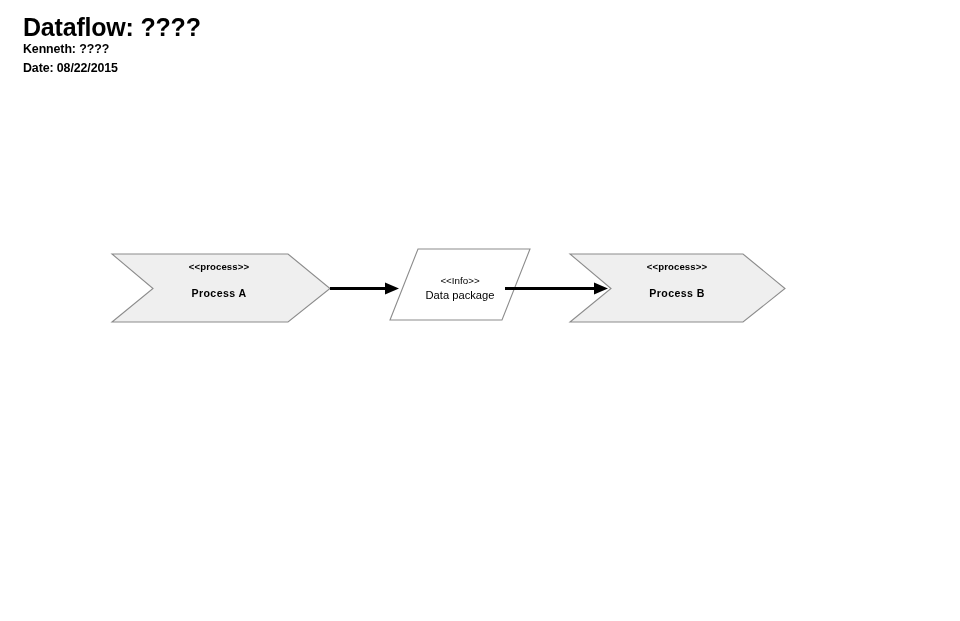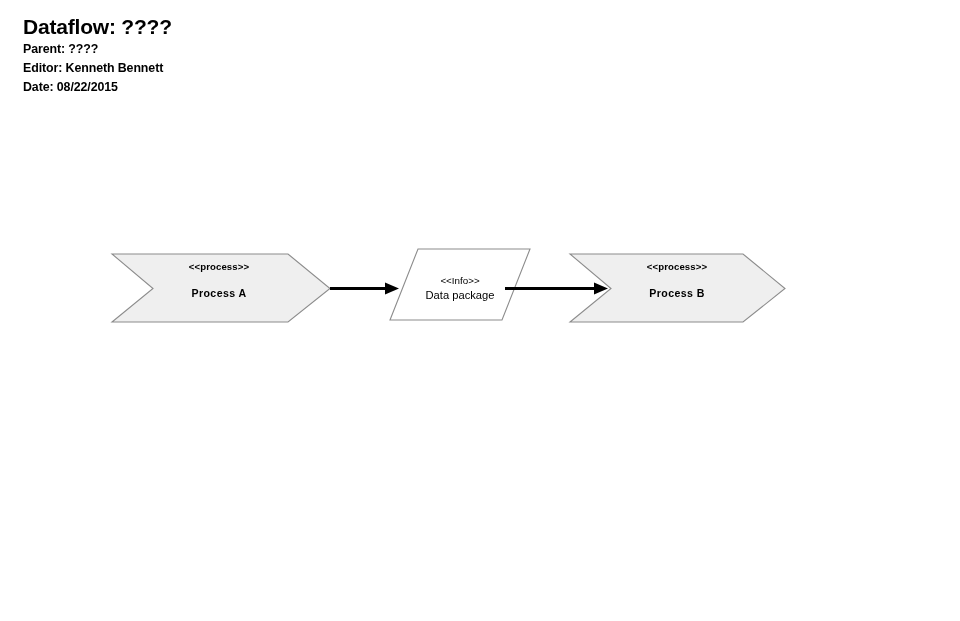--- a/index.html
+++ b/index.html
@@ -21,21 +21,21 @@
   }
 
   
   #header-block {
     position: absolute;
     left: 23px;
     top: 14px;
     width: 520px;
   }
   #diagram-title {
-    font-size: 21px;
+    font-size: 25px;
     font-weight: bold;
     line-height: 26px;
     letter-spacing: -0.2px;
     color: #000000;
     white-space: nowrap;
   }
   .meta-line {
     font-size: 12.4px;
     font-weight: bold;
     line-height: 19px;
@@ -96,22 +96,21 @@
     font-weight: normal;
   }
 </style>
 </head>
 <body>
 
 <div id="page">
 
   <div id="header-block">
     <div id="diagram-title">Dataflow: ????</div>
-    <div class="meta-line">Parent: ????</div>
-    <div class="meta-line">Editor: Kenneth Bennett</div>
+    <div class="meta-line">Kenneth: ????</div>
     <div class="meta-line">Date: 08/22/2015</div>
   </div>
 
   <div id="diagram-canvas">
     <svg id="diagram-svg" viewBox="0 0 960 621" xmlns="http://www.w3.org/2000/svg">
 
       <g>
         <polygon class="shape-outline process-fill" points="112,254 288,254 330,288.5 288,322 112,322 153,288.5"></polygon>
         <text class="lbl lbl-stereotype-process" x="219" y="270">&lt;&lt;process&gt;&gt;</text>
         <text class="lbl lbl-name-process" x="219" y="297">Process A</text>

